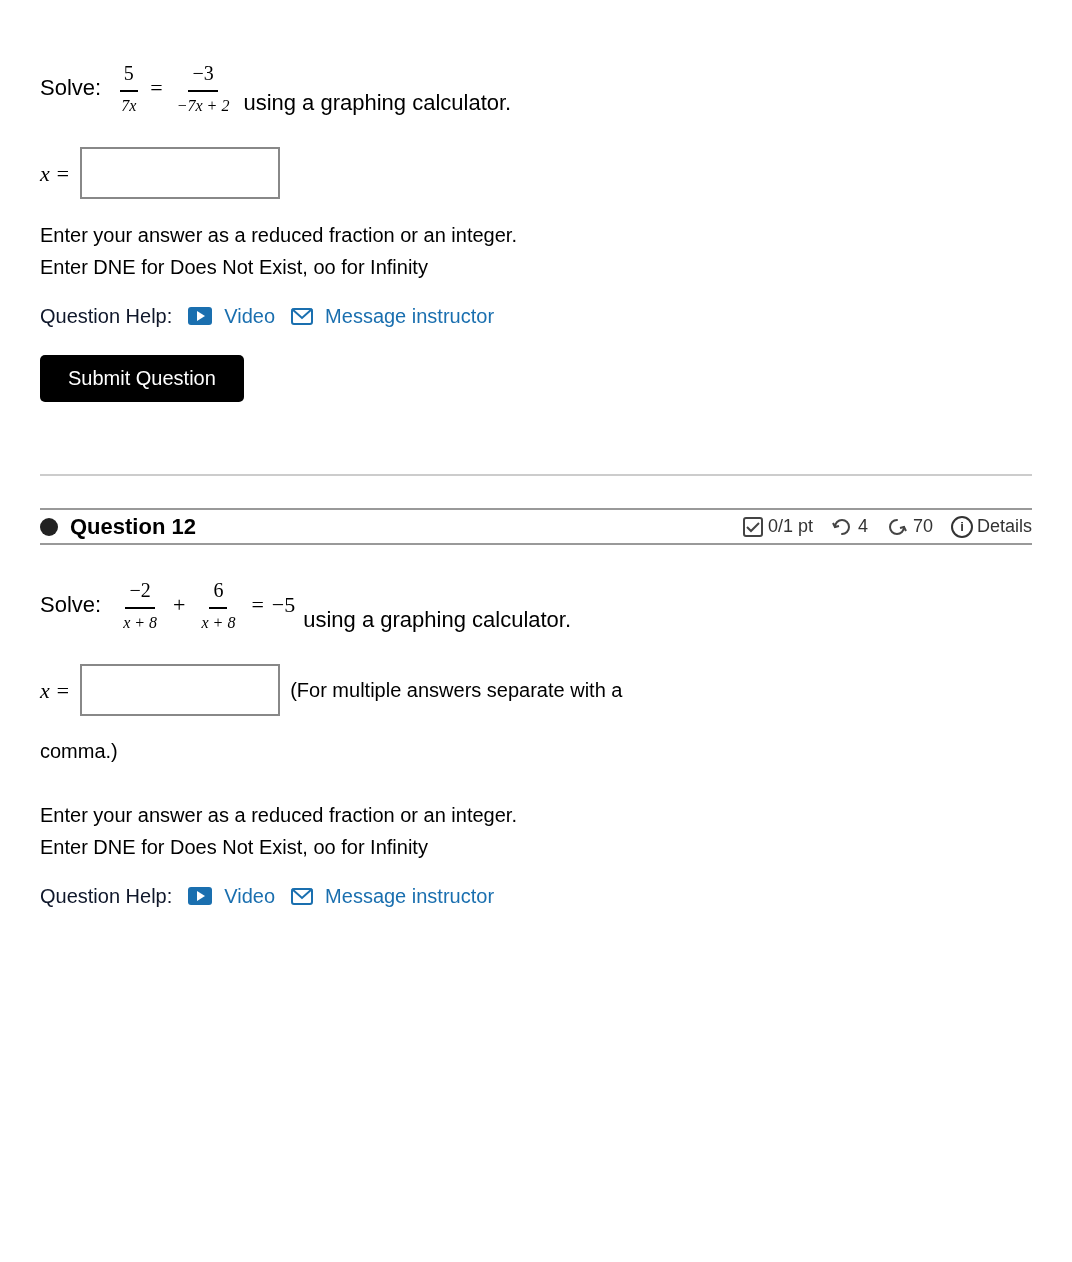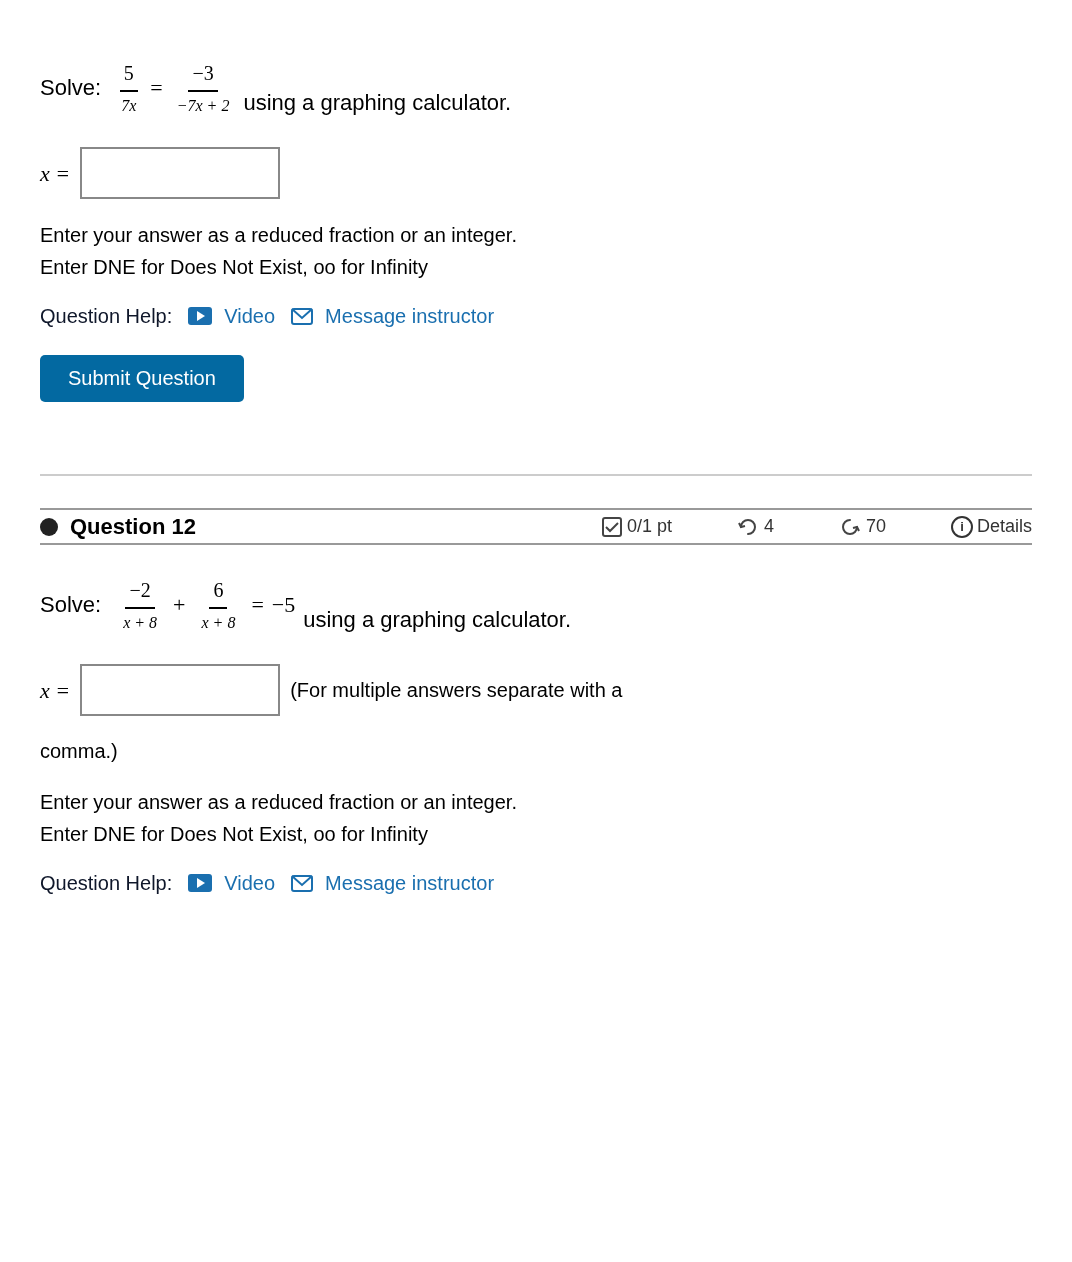--- a/index.html
+++ b/index.html
@@ -56,21 +56,20 @@
       gap: 18px;
       font-family: Arial, sans-serif;
       font-size: 18px;
       color: #333;
     }
 
     .meta-item {
       display: flex;
       align-items: center;
       gap: 5px;
-      margin-left: 47px;
     }
 
     .details-link {
       display: flex;
       align-items: center;
       gap: 4px;
       cursor: pointer;
     }
 
     .info-circle {
@@ -184,21 +183,21 @@
       border-bottom: 5px solid transparent;
       margin-left: 2px;
     }
 
     .mail-icon-svg {
       display: inline-block;
       vertical-align: middle;
     }
 
     .submit-btn {
-      background: #0369a1;
+      background: #000000;
       color: #fff;
       border: none;
       padding: 12px 28px;
       font-size: 20px;
       font-family: Arial, sans-serif;
       border-radius: 5px;
       cursor: pointer;
       margin-bottom: 32px;
     }
 
@@ -335,21 +334,21 @@
     <span class="using-text">using a graphing calculator.</span>
   </div>
 
   <div class="answer-row">
     <span class="x-label">x =</span>
     <input class="answer-input" type="text" style="">
     <span class="answer-note">
       <span>(For multiple answers separate with a</span>
     </span>
   </div>
-  <div style="font-family: Arial, sans-serif; font-size: 20px; margin-bottom: 20px;">
+  <div style="font-family: Arial, sans-serif; font-size: 20px; margin-bottom: 33px;">
     <span>comma.)</span>
   </div>
 
   <div class="instruction-text">
     <span>Enter your answer as a reduced fraction or an integer.</span><br>
     <span>Enter DNE for Does Not Exist, oo for Infinity</span>
   </div>
 
   <div class="question-help">
     <span class="help-label">Question Help:</span>

